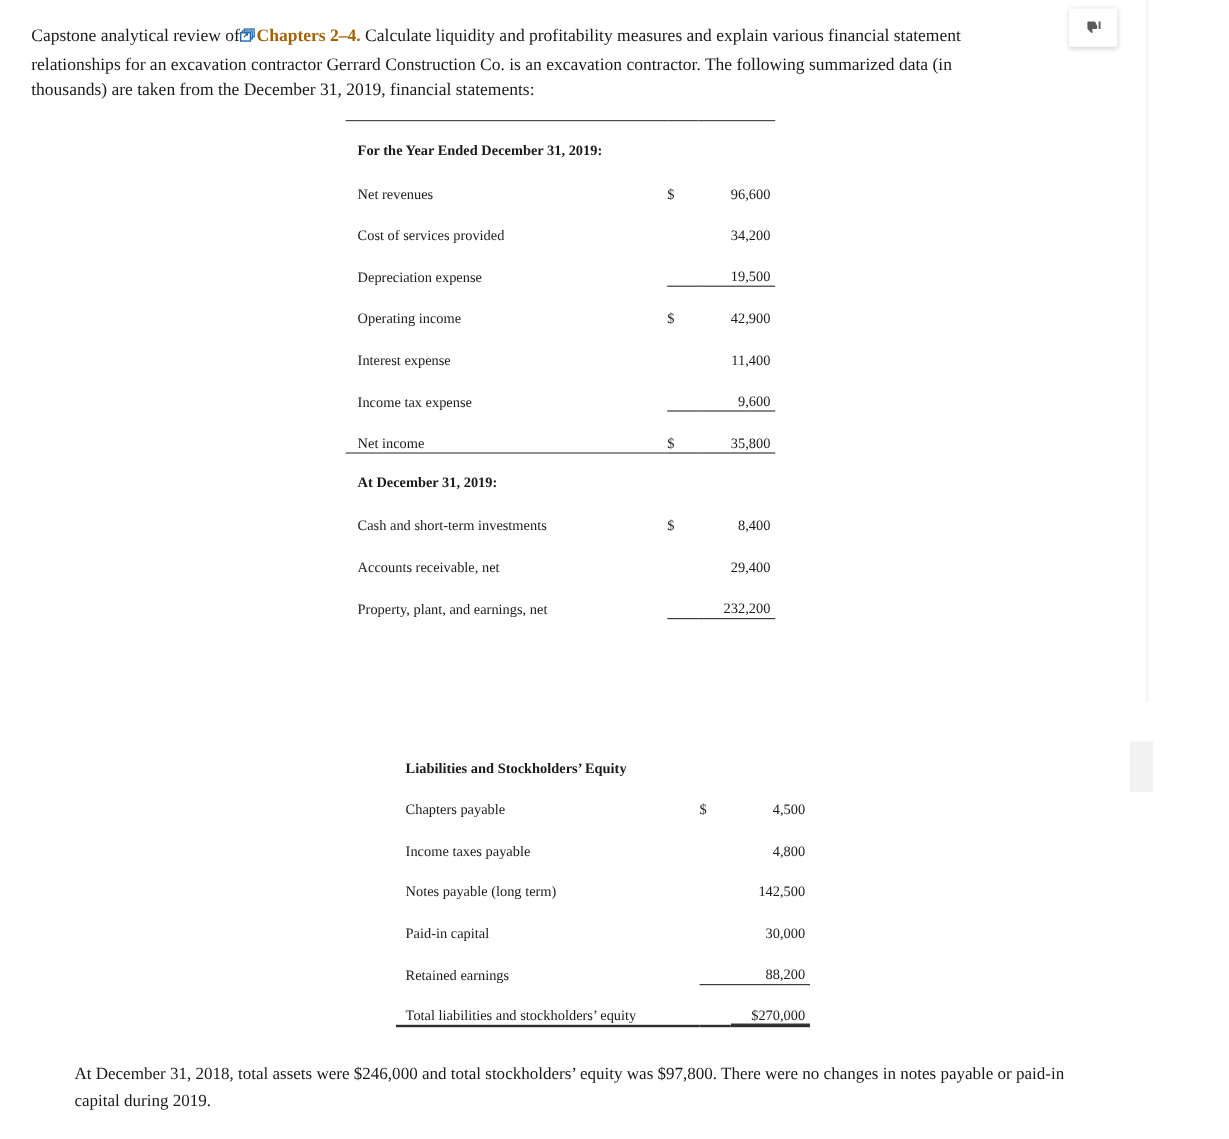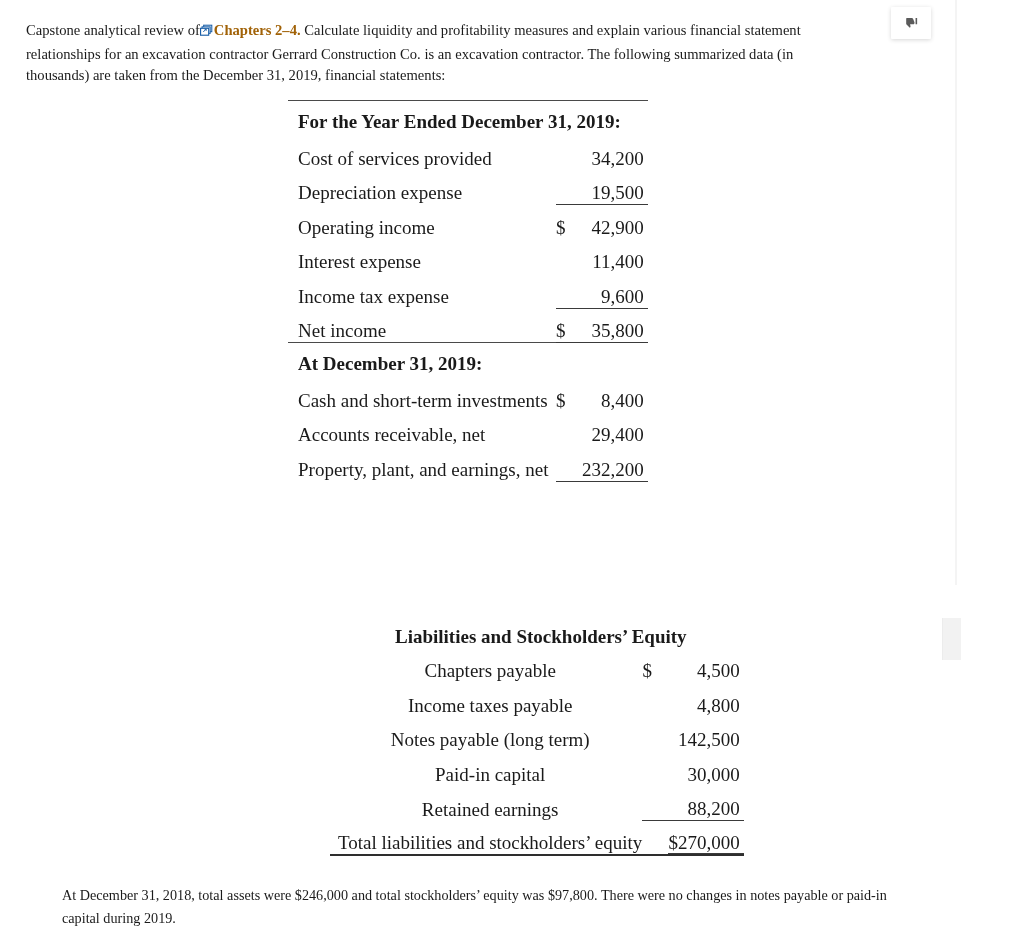--- a/index.html
+++ b/index.html
@@ -70,21 +70,21 @@
     display: inline-block;
     vertical-align: -2px;
     margin-right: 1px;
     cursor: pointer;
   }
 
   
   .fin-table {
     position: absolute;
     border-collapse: collapse;
-    font-size: 19px;
+    font-size: 12px;
   }
   .fin-table td {
     padding: 0;
     vertical-align: bottom;
     white-space: nowrap;
   }
   .fin-table tr { height: 34.6px; }
 
   .col-label { width: 258px; padding-left: 10px !important; }
   .col-cur   { width: 26px; text-align: left; }
@@ -100,21 +100,21 @@
   
   .u-single { border-bottom: 1.1px solid #3a3a3a; }
   .u-double {
     border-bottom: 1.1px solid #3a3a3a;
     box-shadow: inset 0 -4px 0 -3px #3a3a3a;
   }
 
   #income-statement { left: 288px; top: 100px; }
   #balance-liab     { left: 330px; top: 613px; }
 
-  #balance-liab .col-label { width: 245px; padding-left: 8px !important; text-align: center; }
+  #balance-liab .col-label { width: 245px; padding-left: 8px !important; }
   #balance-liab .col-cur   { width: 26px; }
   #balance-liab .col-amt   { width: 62px; }
 
   
   #closing-note {
     position: absolute;
     left: 62px;
     top: 884px;
     width: 862px;
     font-size: 14.2px;
@@ -148,20 +148,25 @@
   <span>Gerrard Construction Co. is an excavation contractor. The following summarized data (in thousands) are taken from the December 31, 2019, financial statements:</span>
 </div>
 
 <table class="fin-table" id="income-statement">
   <tbody>
     <tr class="section-head rule-top rule-thin">
       <td class="col-label" colspan="3">For the Year Ended December 31, 2019:</td>
     </tr>
 
     <tr>
+      <td class="col-label">Net revenues</td>
+      <td class="col-cur">$</td>
+      <td class="col-amt">96,600</td>
+    </tr>
+    <tr>
       <td class="col-label">Cost of services provided</td>
       <td class="col-cur"></td>
       <td class="col-amt">34,200</td>
     </tr>
     <tr>
       <td class="col-label">Depreciation expense</td>
       <td class="col-cur u-single"></td>
       <td class="col-amt u-single">19,500</td>
     </tr>
     <tr>

